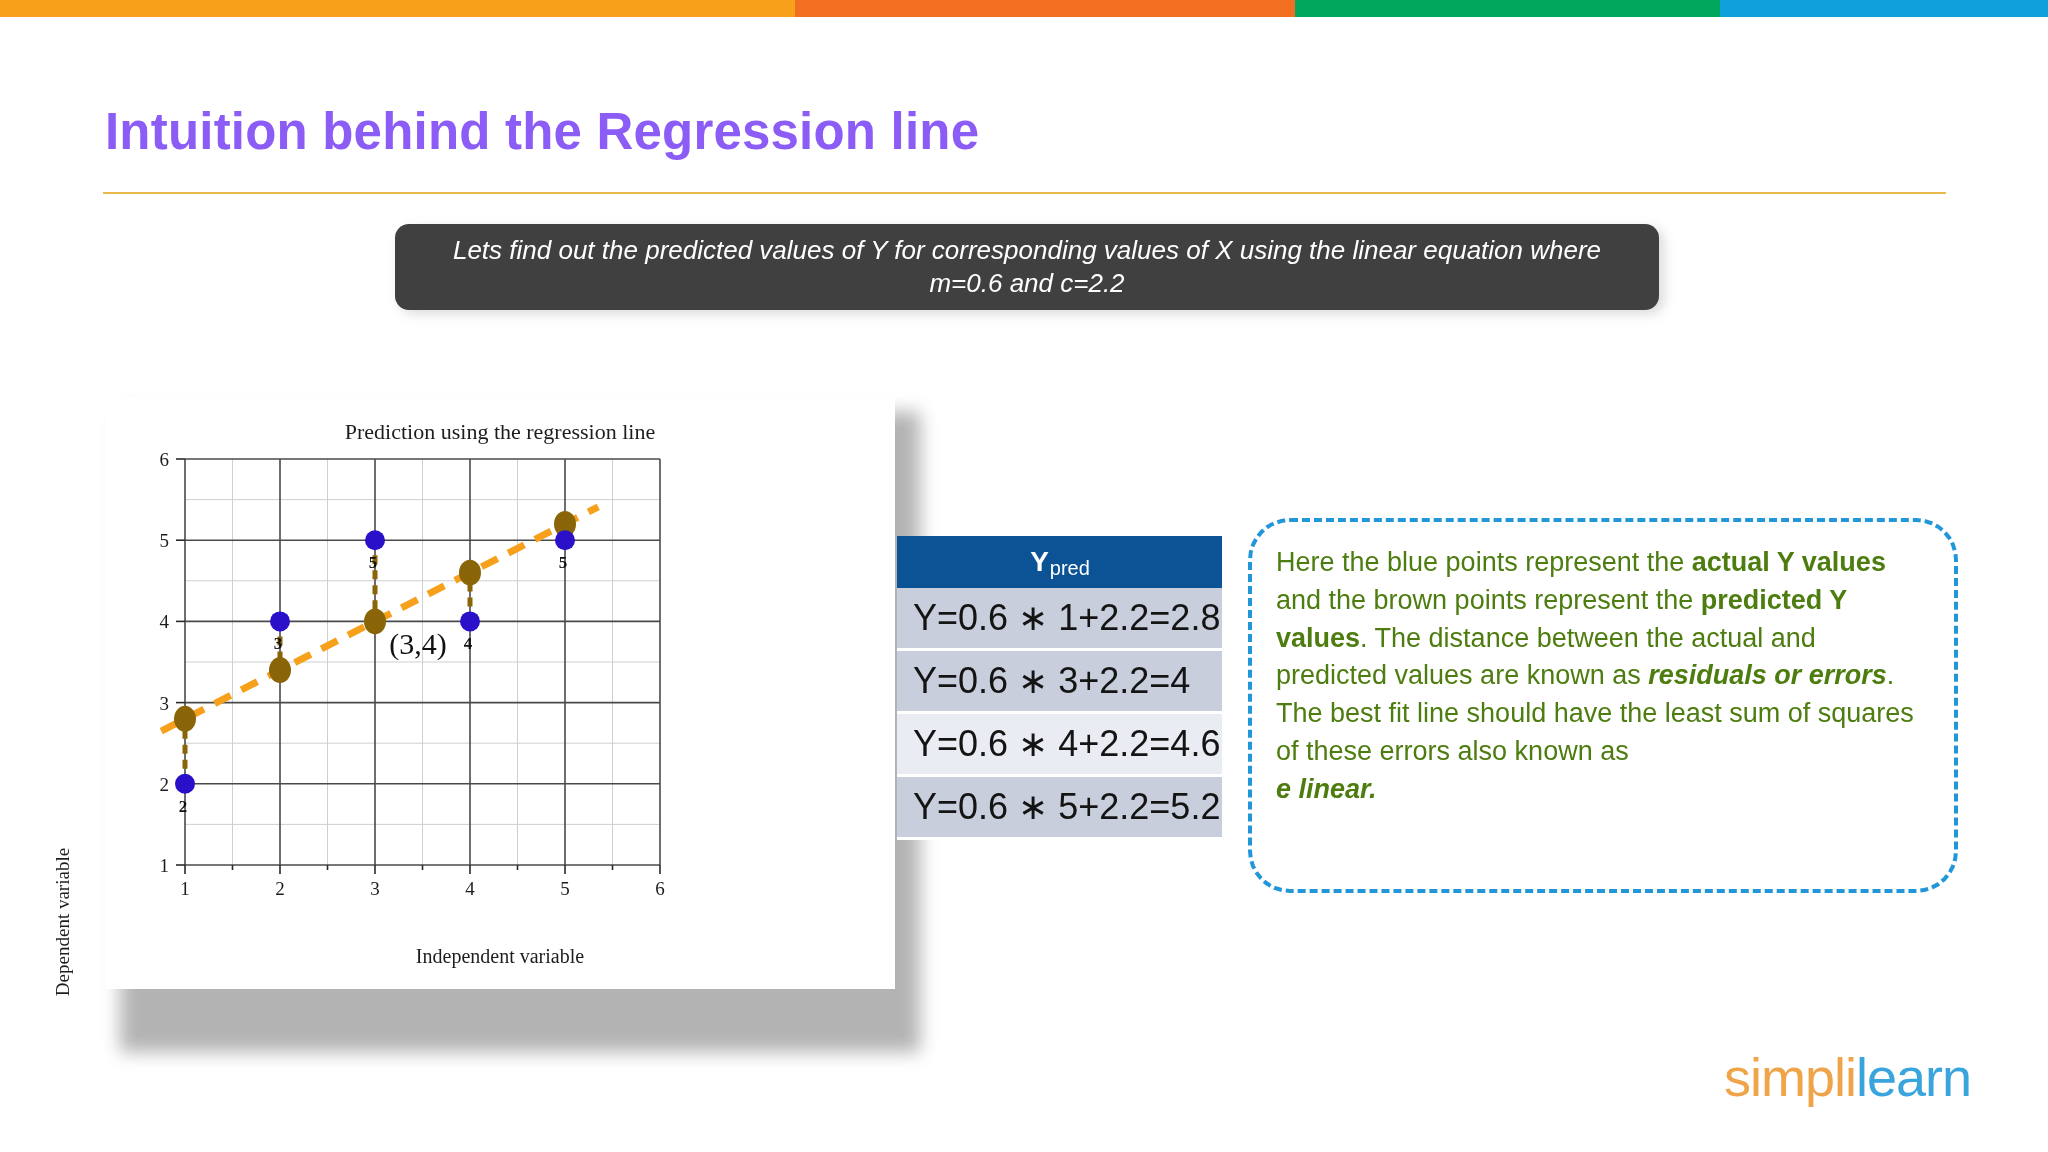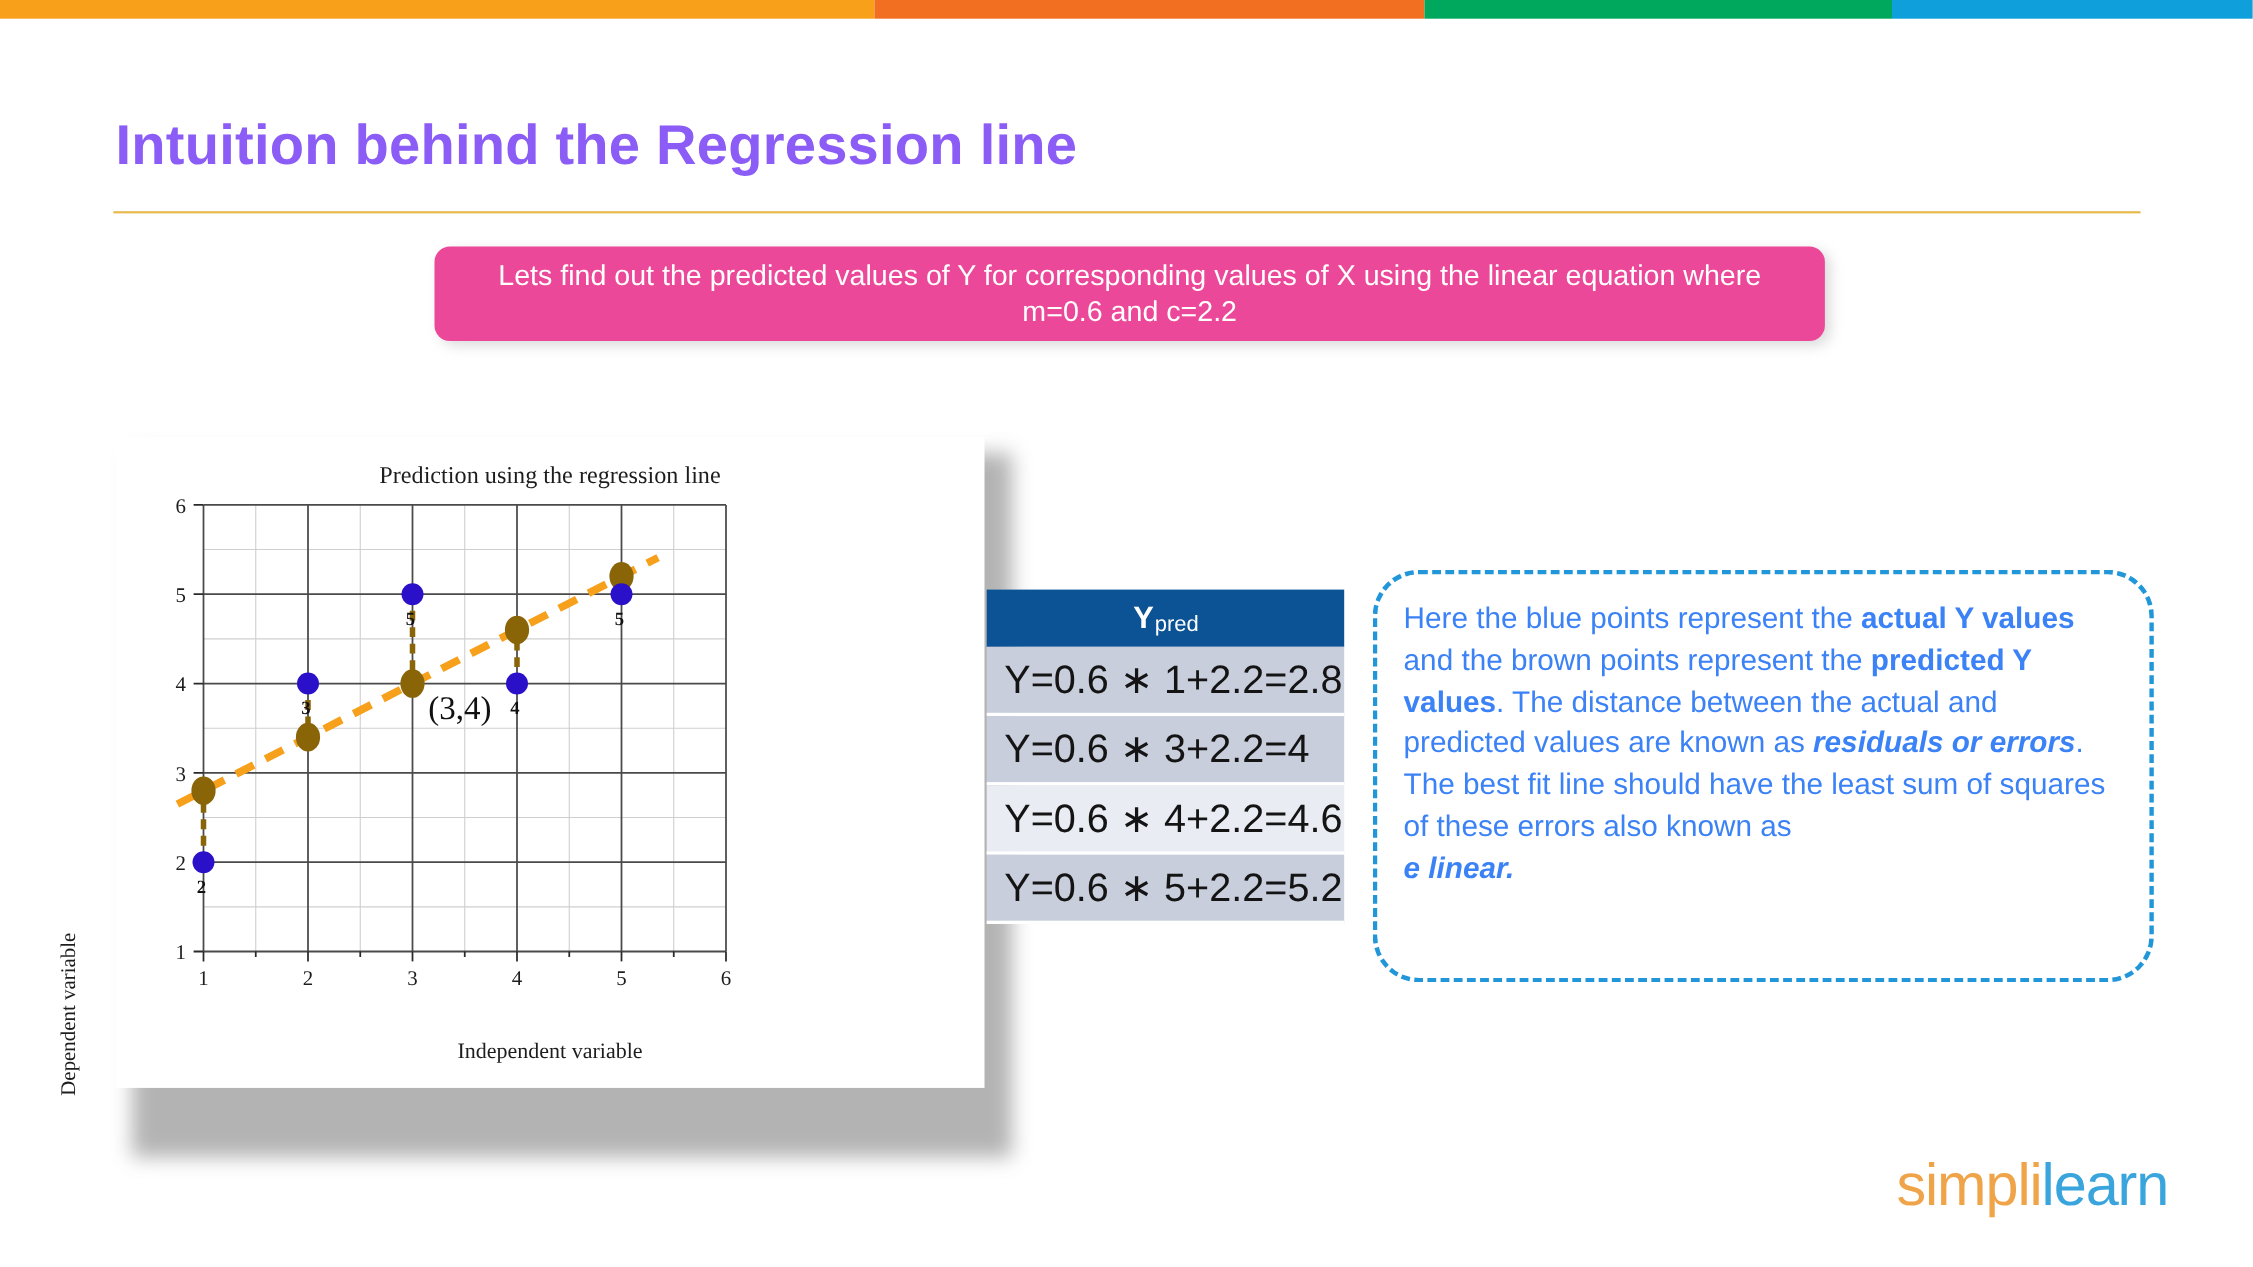--- a/index.html
+++ b/index.html
@@ -29,23 +29,23 @@
     background:#E8B84B;
   }
 
   
   .banner-shadow {
     position:absolute; left:400px; top:228px; width:1264px; height:86px;
     border-radius:14px; background:#bdbdbd; filter:blur(6px); opacity:.55;
   }
   .banner {
     position:absolute; left:395px; top:224px; width:1264px; height:86px;
-    background:#ec4899; border-radius:14px;
+    background:#404040; border-radius:14px;
     display:flex; align-items:center; justify-content:center; text-align:center;
-    color:#ffffff; font-size:26px; line-height:1.28; padding:0 36px;
+    color:#ffffff; font-size:26px; line-height:1.28; padding:0 36px;font-style:italic;
   }
 
   
   .chart-card-shadow {
     position:absolute; left:120px; top:412px; width:800px; height:640px;
     background:#9a9a9a; filter:blur(9px); opacity:.75;
   }
   .chart-card {
     position:absolute; left:105px; top:397px; width:790px; height:592px;
     background:#ffffff;
@@ -91,21 +91,21 @@
   .ytable .row.alt-a { background:#C8CEDC; }
   .ytable .row.alt-b { background:#E9ECF2; }
 
   
   .callout {
     position:absolute; left:1248px; top:518px; width:710px; height:375px;
     border:4px dashed #2196D9; border-radius:42px;
     padding:22px 28px 18px 24px;
   }
   .callout p {
-    font-size:27px; line-height:1.40; color:#3b82f6;
+    font-size:27px; line-height:1.40; color:#4d7c0f;
   }
   .callout b { font-weight:bold; }
   .callout i.bi { font-weight:bold; font-style:italic; }
 
   
   .logo {
     position:absolute; left:1724px; top:1046px;
     font-size:54px; letter-spacing:-1px; white-space:nowrap;
   }
   .logo .sl-a { color:#F0A44A; }

